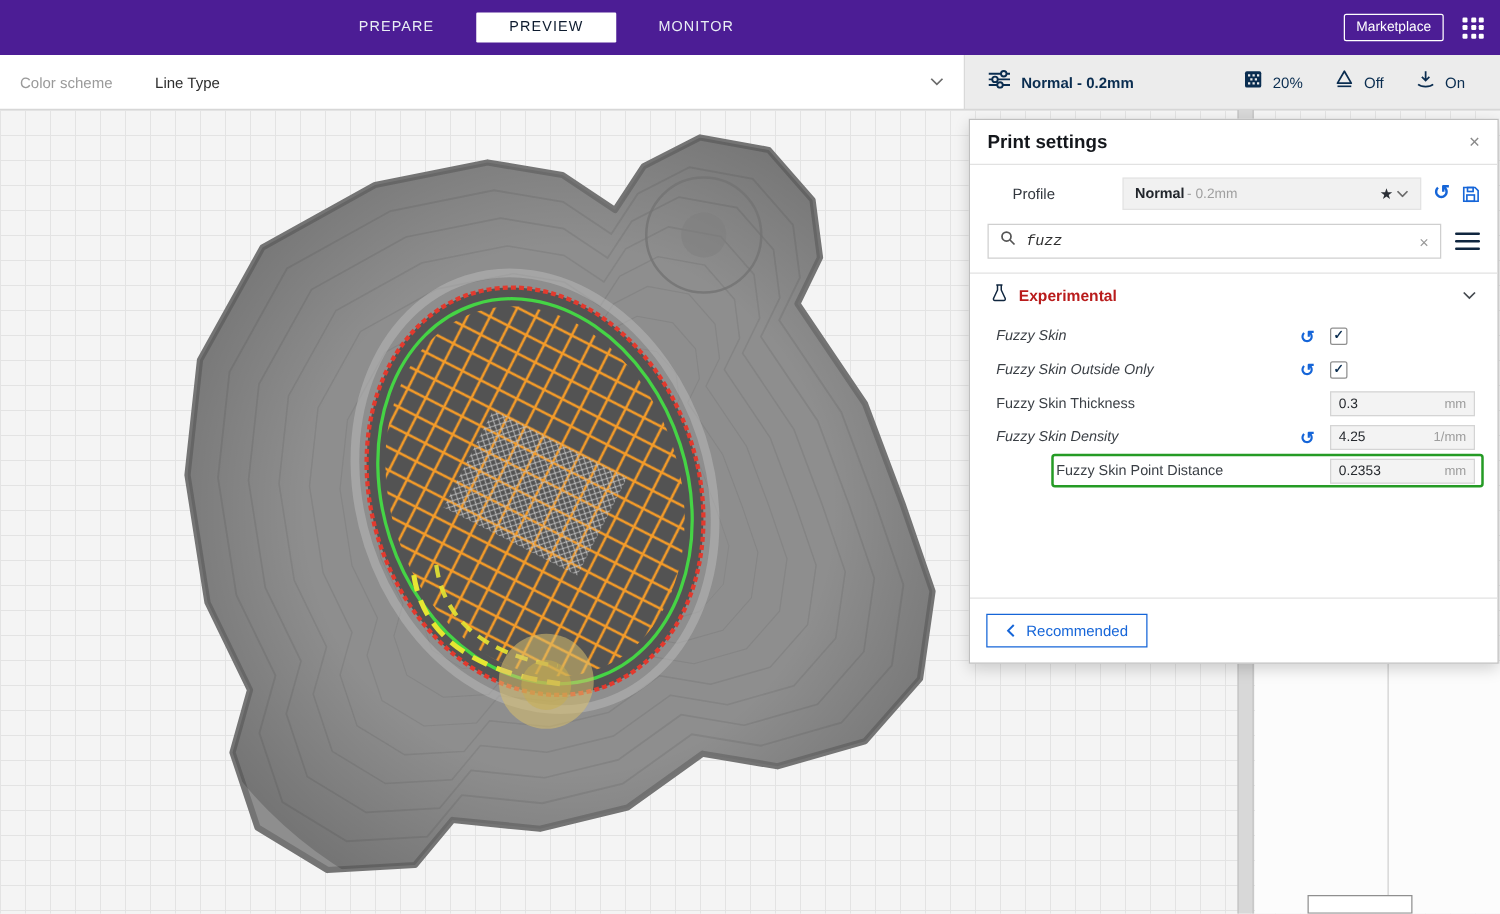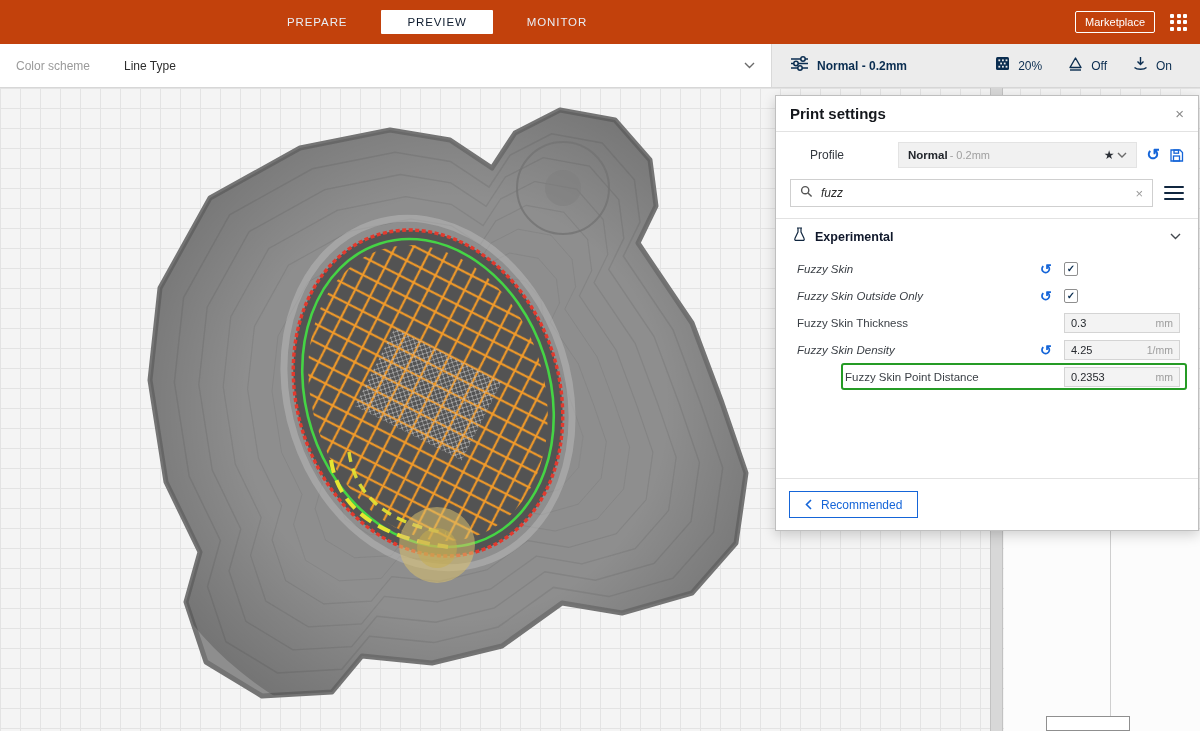--- a/index.html
+++ b/index.html
@@ -6,21 +6,21 @@
   html,body { width:1200px; height:731px; }
   body {
     position: relative; overflow: hidden;
     font-family: "Liberation Sans", sans-serif;
     background: #f4f4f4;
   }
 
   
   .topbar {
     position:absolute; left:0; top:0; width:1200px; height:44px;
-    background:#c2410c; z-index:10;
+    background:#4c1d95; z-index:10;
   }
   .topbar-tabs {
     position:absolute; left:283px; top:0; height:44px;
     display:flex; align-items:center; gap:30px;
   }
   .tab {
     color:#e9eef5; font-size:11.5px; letter-spacing:.9px; font-weight:500;
     cursor:pointer; padding:6px 4px;
   }
   .tab.active {
@@ -113,28 +113,28 @@
   .profile-row .reset-icon { margin-left:10px; font-size:16px; }
   .save-icon { margin-left:9px; cursor:pointer; display:flex; }
 
   .search-row { padding:7px 14px 11px 14px; display:flex; align-items:center; gap:11px; border-bottom:1px solid #e2e2e2; }
   .search-box {
     flex:1; height:28px; border:1px solid #cfcfcf; background:#fff;
     display:flex; align-items:center; padding:0 9px; gap:8px;
   }
   .search-box input {
     flex:1; border:none; outline:none; font-size:12px; font-style:italic; color:#2e2e2e;
-    font-family:Liberation Sans, sans-serif; background:transparent;
+    font-family:Liberation Mono, monospace; background:transparent;
   }
   .clear-x { color:#9a9a9a; font-size:13px; cursor:pointer; }
   .menu-btn { width:20px; display:flex; flex-direction:column; gap:3.5px; cursor:pointer; }
   .menu-btn i { display:block; height:2.6px; background:#10263f; border-radius:1px; }
 
   .section-header { height:35px; padding:0 17px; display:flex; align-items:center; gap:9px; cursor:pointer; }
-  .section-label { font-size:12.5px; font-weight:700; color:#0f172a; }
+  .section-label { font-size:12.5px; font-weight:700; color:#b91c1c; }
   .section-header .chev { margin-left:auto; }
 
   .settings-list { padding:1px 11px 0 17px; }
   .setting-row {
     height:27px; display:flex; align-items:center;
     border:2px solid transparent; padding:0 5px 0 2px; border-radius:3px;
   }
   .setting-row.highlight { border-color:#259b25;margin-left:48px; }
   .setting-label { flex:1; font-size:11.5px; color:#3a3f45; }
   .setting-label.italic { font-style:italic; }

